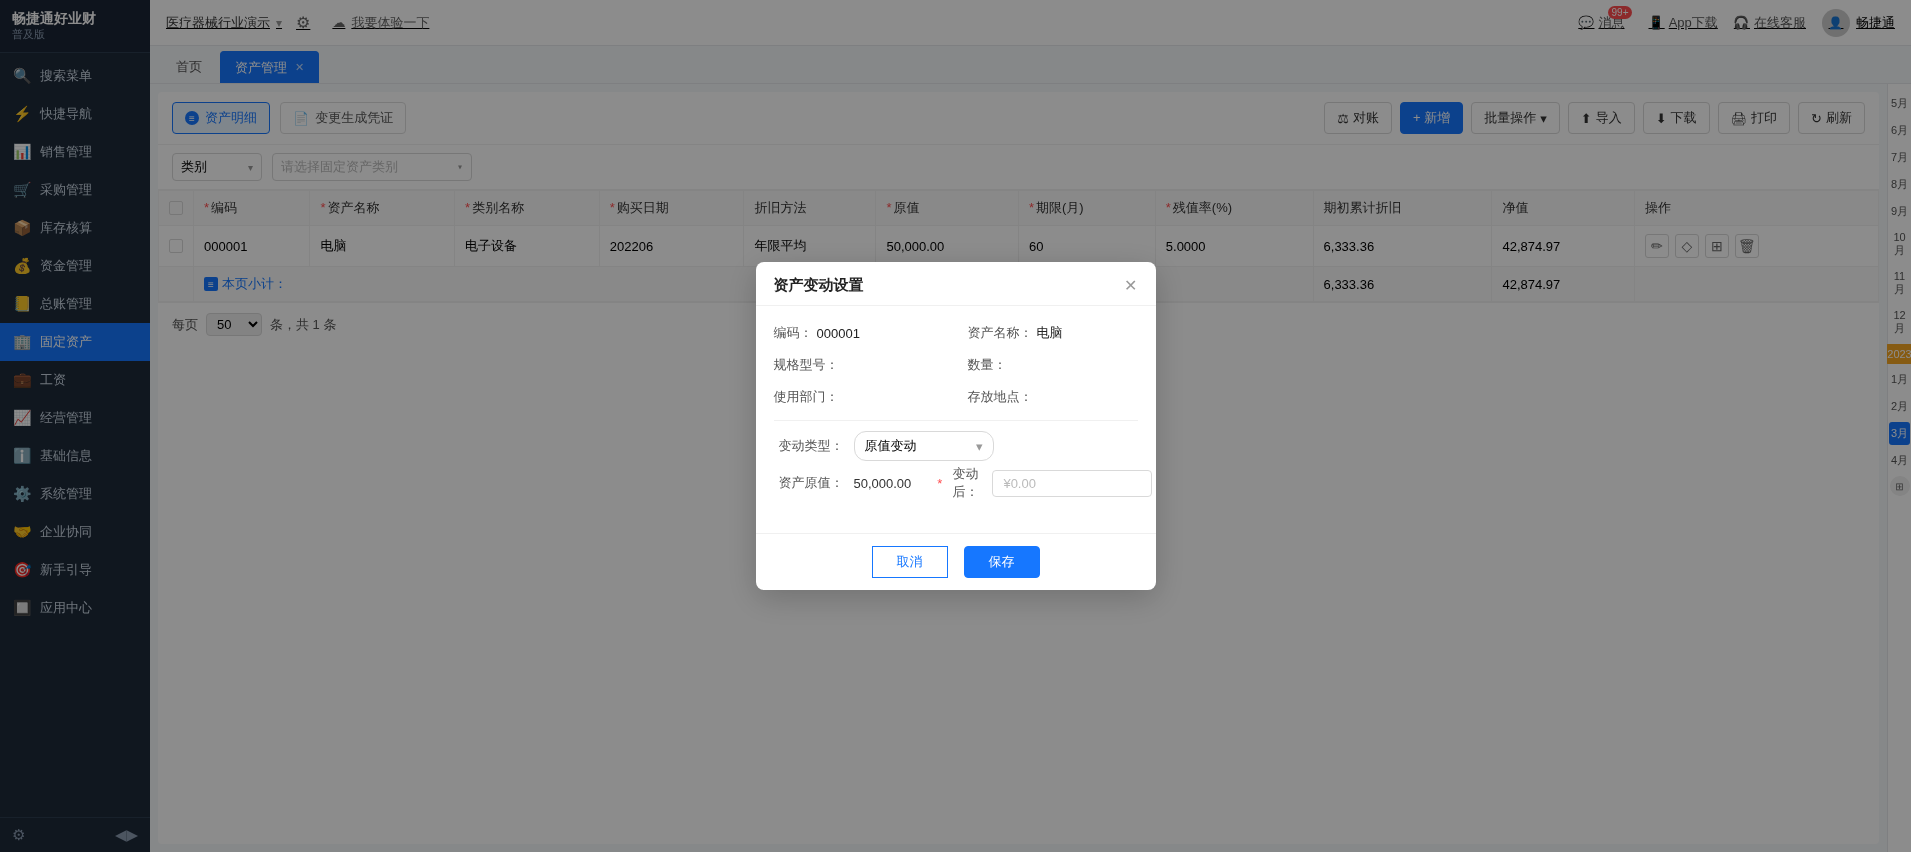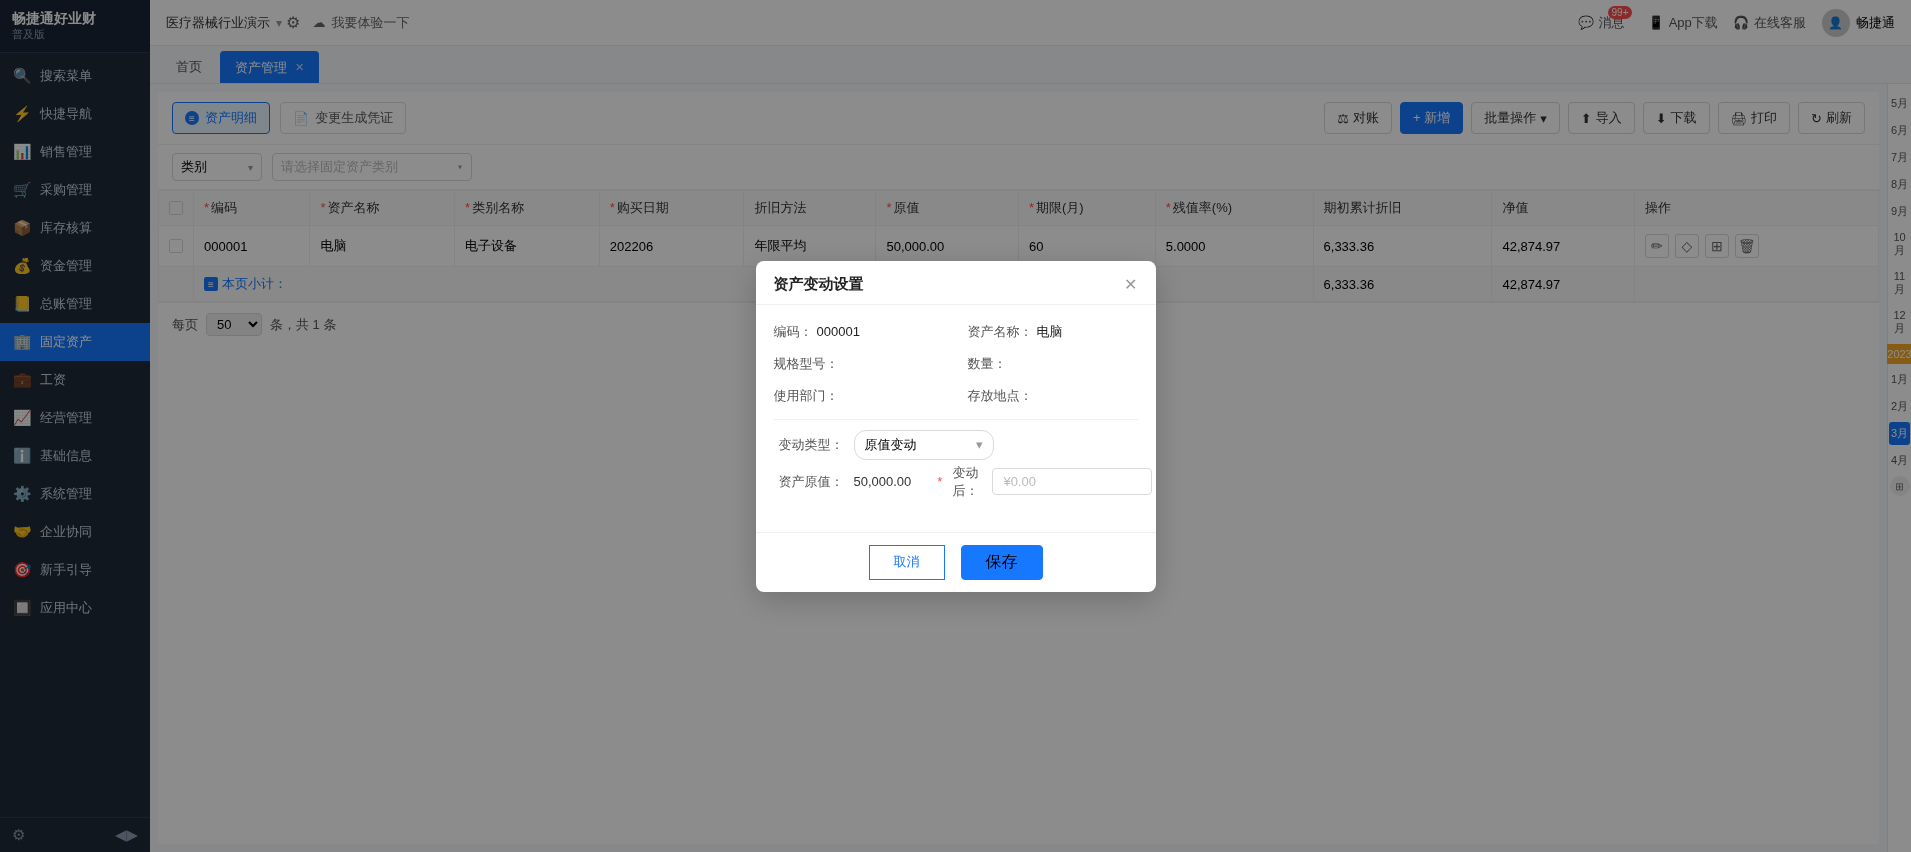--- a/index.html
+++ b/index.html
@@ -16,21 +16,21 @@
     .sidebar-item { display: flex; align-items: center; gap: 8px; padding: 10px 14px; cursor: pointer; color: #c8d4e0; font-size: 13px; }
     .sidebar-item.active { background: #1677ff; color: #fff; }
     .sidebar-item-icon { width: 18px; height: 18px; display: flex; align-items: center; justify-content: center; font-size: 15px; flex-shrink: 0; }
     .sidebar-bottom { border-top: 1px solid #2d3d4f; padding: 8px 12px; display: flex; align-items: center; justify-content: space-between; }
     .sidebar-bottom-icon { color: #8a9bb0; cursor: pointer; font-size: 15px; }
 
     
     .main { flex: 1; display: flex; flex-direction: column; overflow: hidden; }
 
     
-    .topbar { height: 46px; background: #fff; border-bottom: 1px solid #e5e7eb; display: flex; align-items: center; padding: 0 16px; gap: 4px; flex-shrink: 0; }
+    .topbar { height: 46px; background: #fff; border-bottom: 1px solid #e5e7eb; display: flex; align-items: center; padding: 0 16px; gap: 14px; flex-shrink: 0; text-decoration: underline; }
     .topbar-company { display: flex; align-items: center; gap: 6px; font-size: 13px; color: #333; }
     .topbar-company-chevron { color: #999; font-size: 12px; }
     .topbar-settings { color: #666; font-size: 16px; cursor: pointer; }
     .topbar-experience { display: flex; align-items: center; gap: 6px; color: #666; font-size: 13px; margin-left: 8px; }
     .topbar-right { margin-left: auto; display: flex; align-items: center; gap: 16px; }
     .topbar-right-item { display: flex; align-items: center; gap: 4px; color: #555; font-size: 13px; cursor: pointer; position: relative; }
     .badge { background: #ff4d4f; color: #fff; border-radius: 10px; font-size: 10px; padding: 1px 4px; position: absolute; top: -8px; right: -8px; }
     .topbar-user { display: flex; align-items: center; gap: 6px; cursor: pointer; }
     .user-avatar { width: 28px; height: 28px; border-radius: 50%; background: #ccc; display: flex; align-items: center; justify-content: center; font-size: 12px; color: #666; }
 
@@ -106,21 +106,21 @@
     .dialog-select-row { display: flex; align-items: center; gap: 10px; margin-bottom: 4px; }
     .dialog-select-label { color: #555; font-size: 13px; flex-shrink: 0; width: 70px; text-align: right; }
     .dialog-select-box { display: flex; align-items: center; gap: 6px; border: 1px solid #d9d9d9; border-radius: 12px; padding: 5px 10px; min-width: 140px; cursor: pointer; background: #fff; }
     .dialog-input-row { display: flex; align-items: center; gap: 10px; margin-bottom: 14px; }
     .dialog-input-label { color: #555; font-size: 13px; flex-shrink: 0; width: 70px; text-align: right; }
     .dialog-input-value { font-size: 13px; color: #333; }
     .dialog-input { border: 1px solid #d9d9d9; border-radius: 4px; padding: 5px 10px; font-size: 13px; width: 160px; }
     .dialog-input::placeholder { color: #bbb; }
     .dialog-footer { padding: 12px 18px; display: flex; justify-content: center; gap: 16px; border-top: 1px solid #f0f0f0; }
     .dialog-btn-cancel { padding: 6px 24px; border-radius: 0; border: 1px solid #1677ff; background: #fff; color: #1677ff; font-size: 13px; cursor: pointer; }
-    .dialog-btn-save { padding: 6px 24px; border-radius: 4px; border: 1px solid #1677ff; background: #1677ff; color: #000000; font-size: 16px; cursor: pointer; }
+    .dialog-btn-save { padding: 6px 24px; border-radius: 4px; border: 1px solid #1677ff; background: #1677ff; color: #ffffff; font-size: 13px; cursor: pointer; }
 
     .checkbox-cell { width: 32px; text-align: center; }
     .checkbox { width: 14px; height: 14px; border: 1px solid #d9d9d9; border-radius: 2px; cursor: pointer; }
   </style>
 </head>
 <body>
 
 <div class="sidebar">
   <div class="sidebar-header">
     <div>

